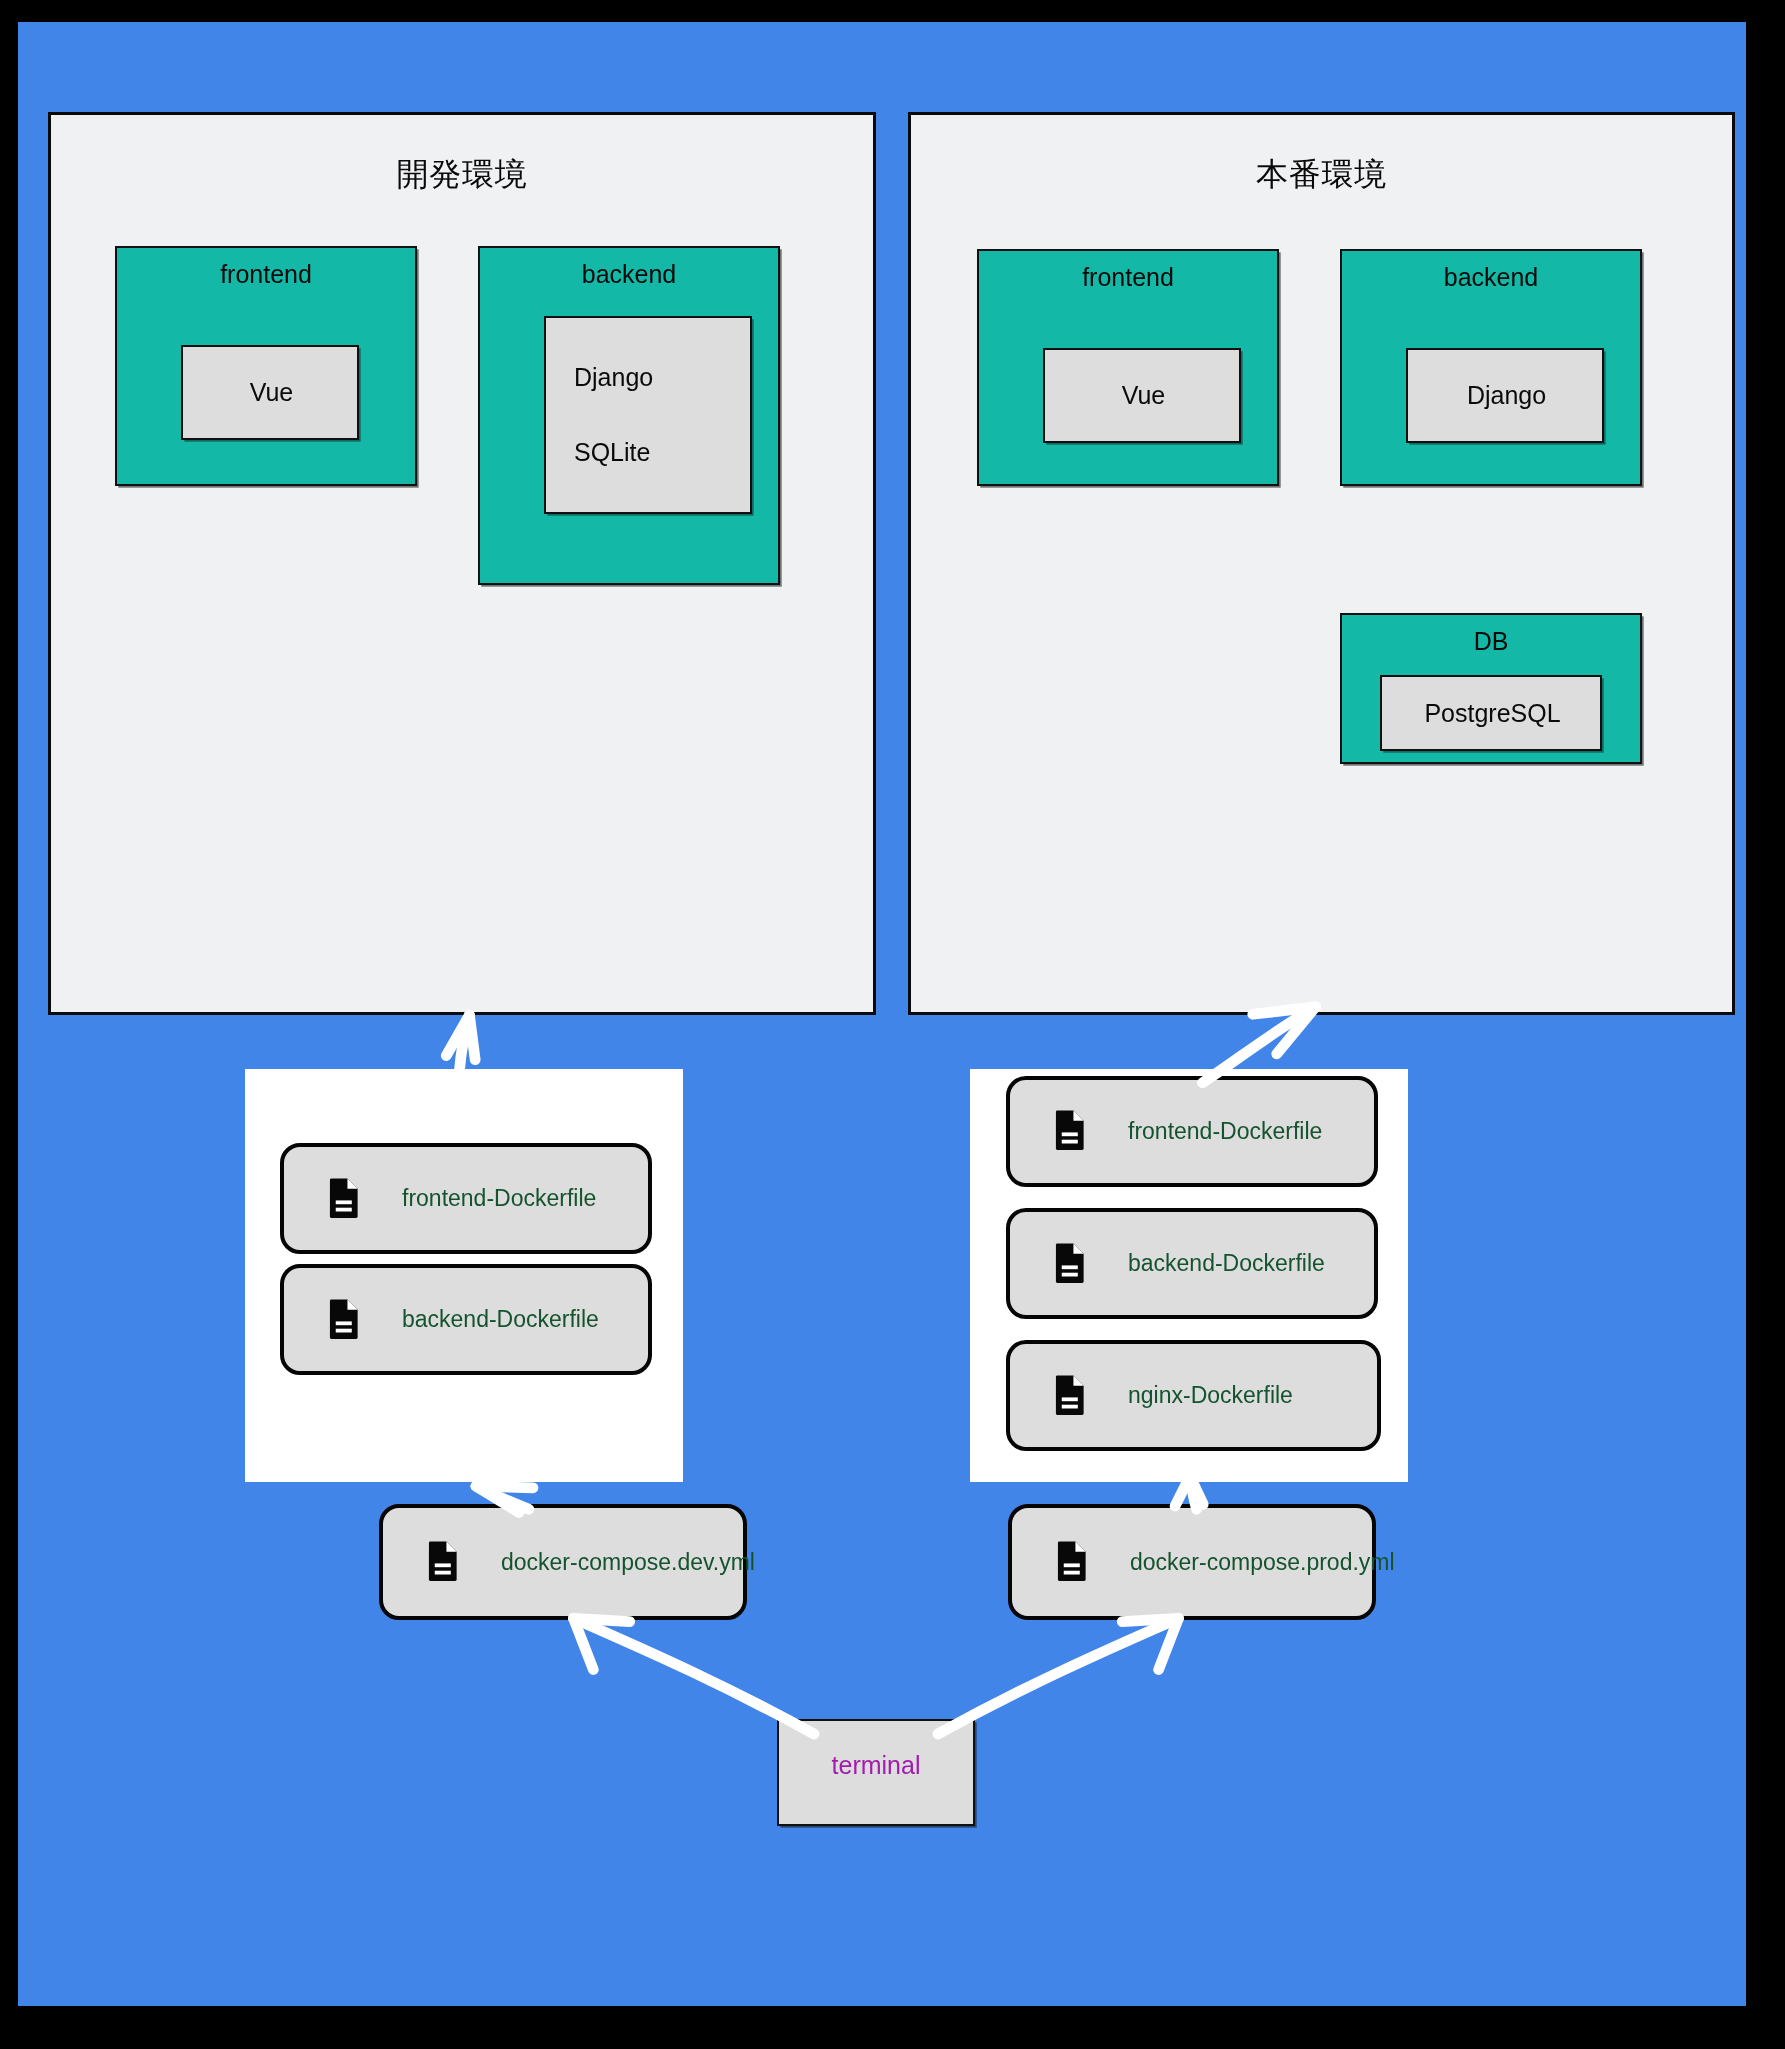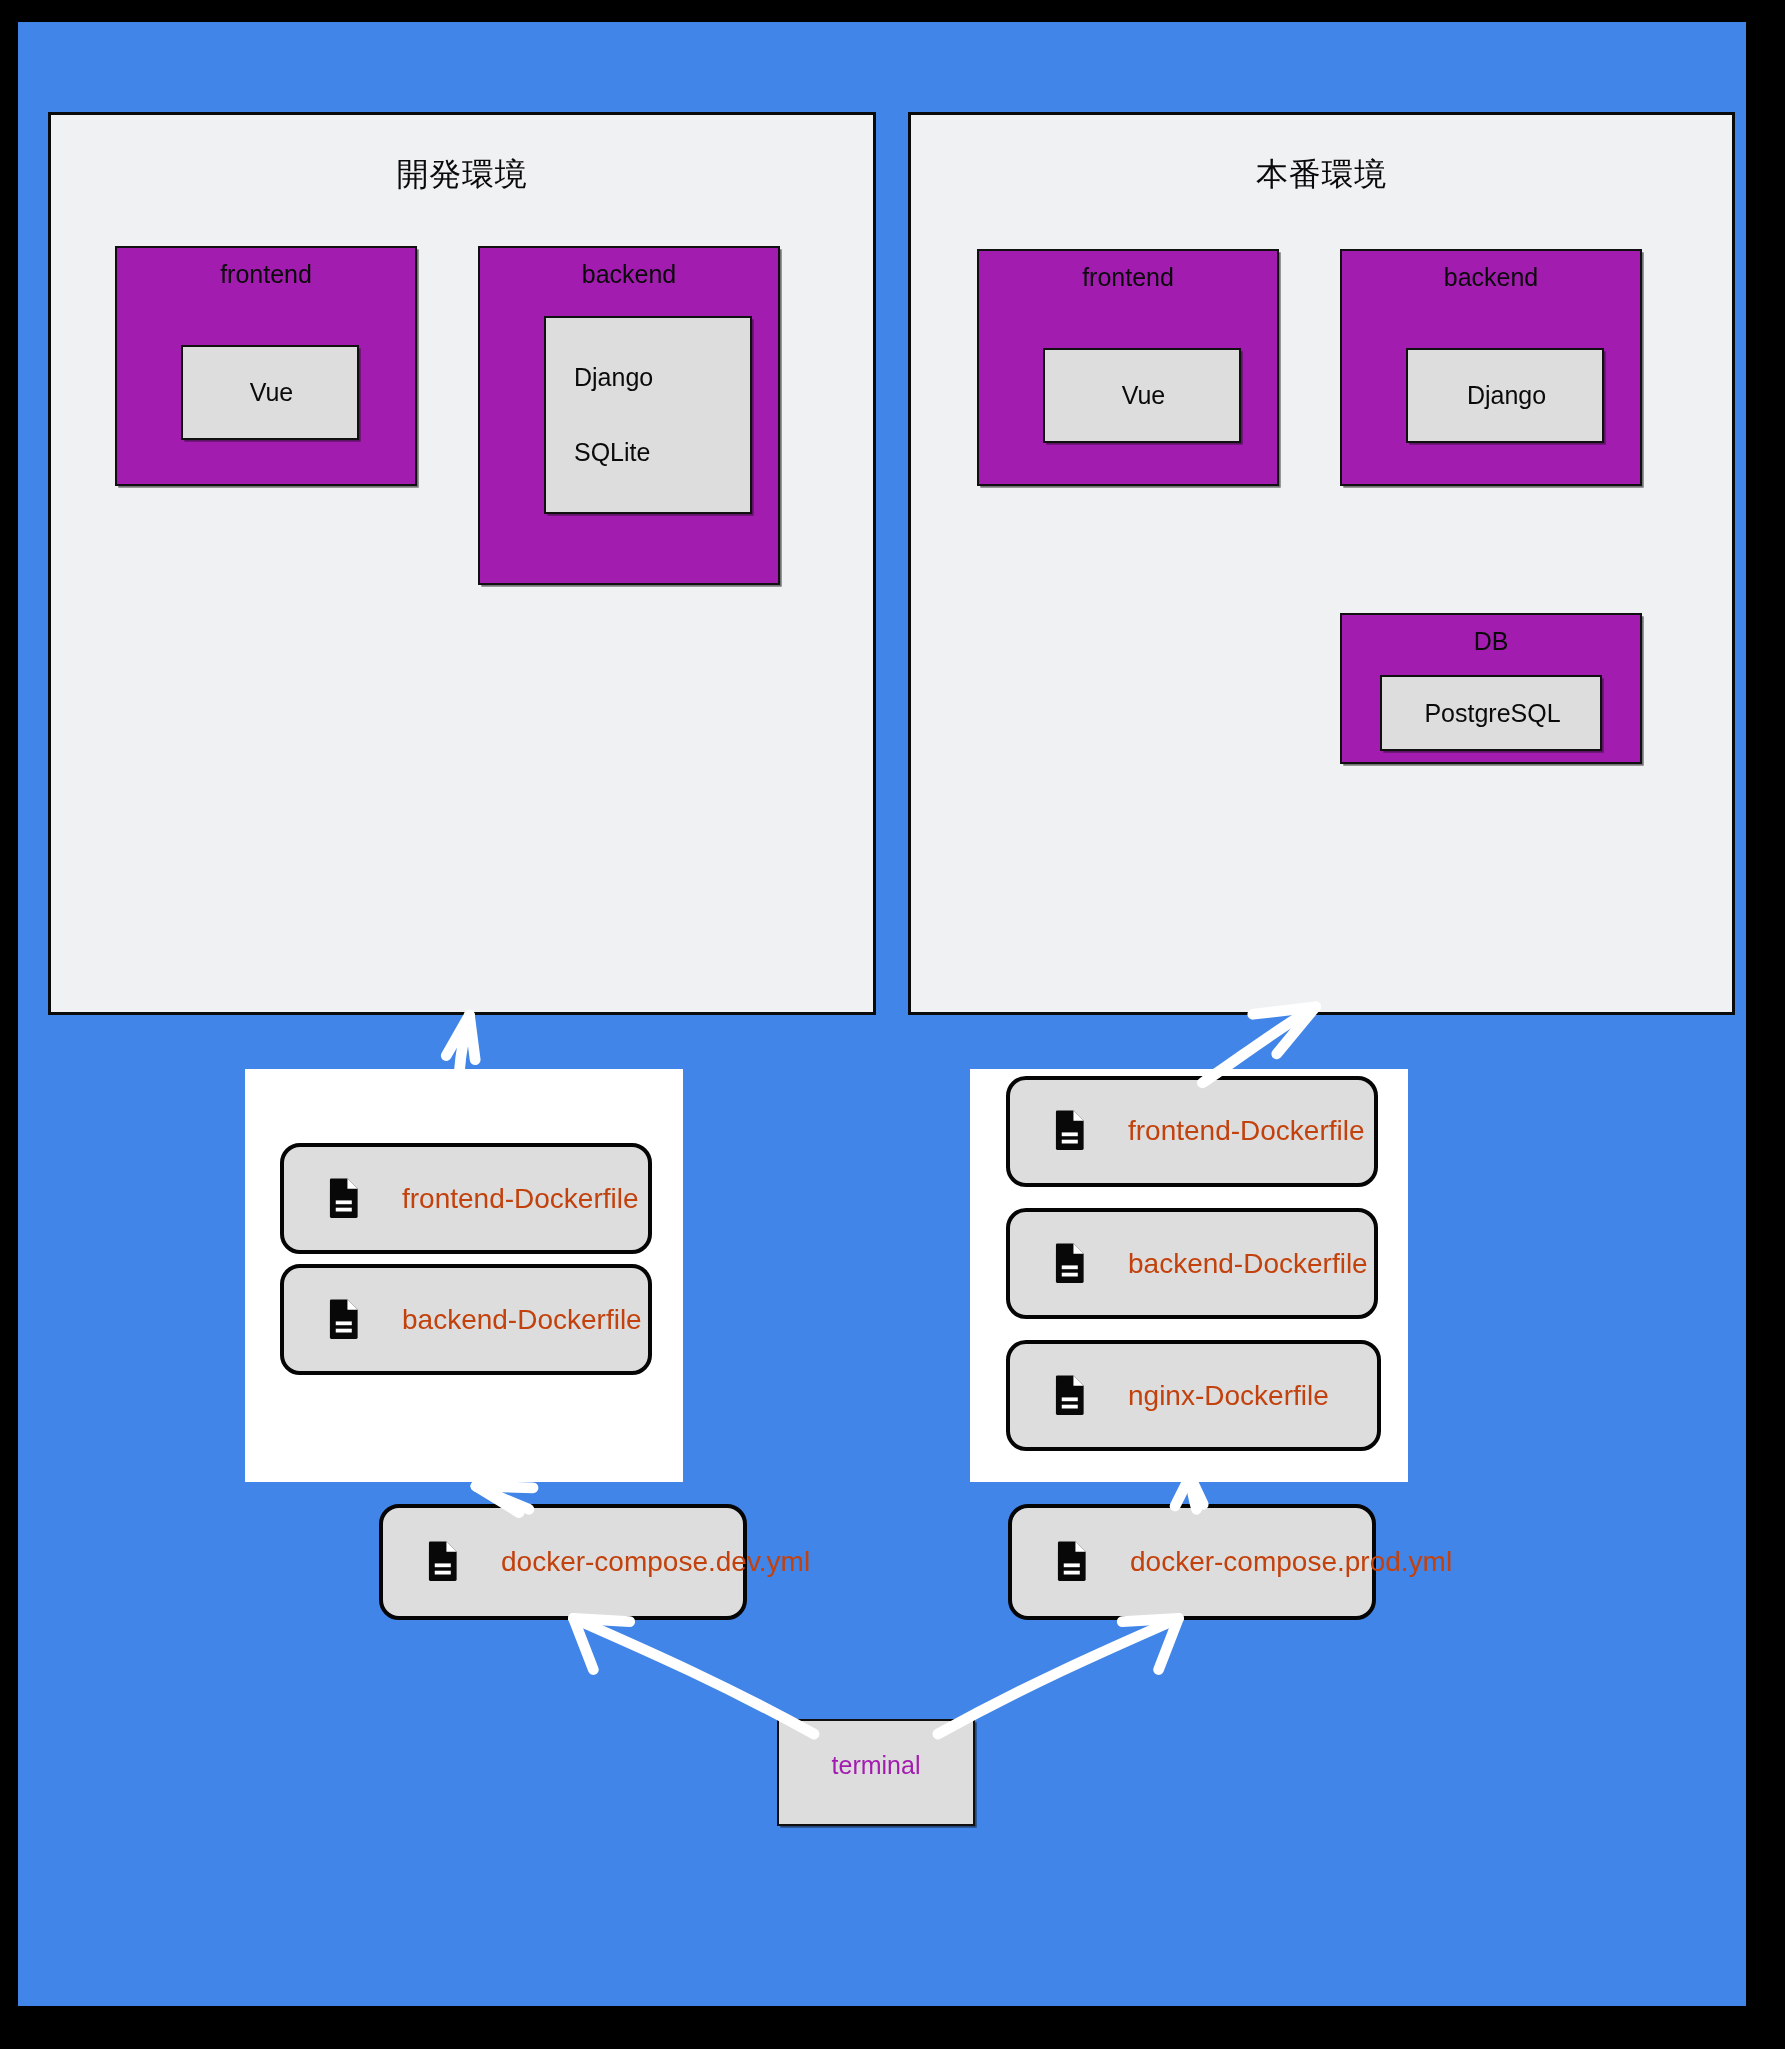--- a/index.html
+++ b/index.html
@@ -37,21 +37,21 @@
     right: 0;
     top: 38px;
     text-align: center;
     font-size: 32px;
     color: #0A0A0A;
     letter-spacing: 0.8px;
   }
   
   .svc-box {
     position: absolute;
-    background: #a21caf;
+    background: #14b8a6;
     border: 2.5px solid #101010;
     box-sizing: border-box;
     box-shadow: 2.5px 2.5px 0 -0.8px rgba(10,10,10,0.55);
   }
   .svc-title {
     position: absolute;
     left: 0;
     right: 0;
     top: 11.6px;
     text-align: center;
@@ -97,22 +97,22 @@
     display: flex;
     align-items: center;
   }
   .file-card .doc-icon {
     margin-left: 43px;
     flex: 0 0 auto;
     display: block;
   }
   .file-card .card-label {
     margin-left: 40px;
-    font-size: 28px;
-    color: #c2410c;
+    font-size: 23px;
+    color: #14532d;
     white-space: nowrap;
   }
   
   .terminal-box {
     position: absolute;
     background: #DDDDDD;
     border: 2.5px solid #101010;
     box-sizing: border-box;
     box-shadow: 2.5px 2.5px 0 -0.8px rgba(10,10,10,0.5);
     display: flex;

